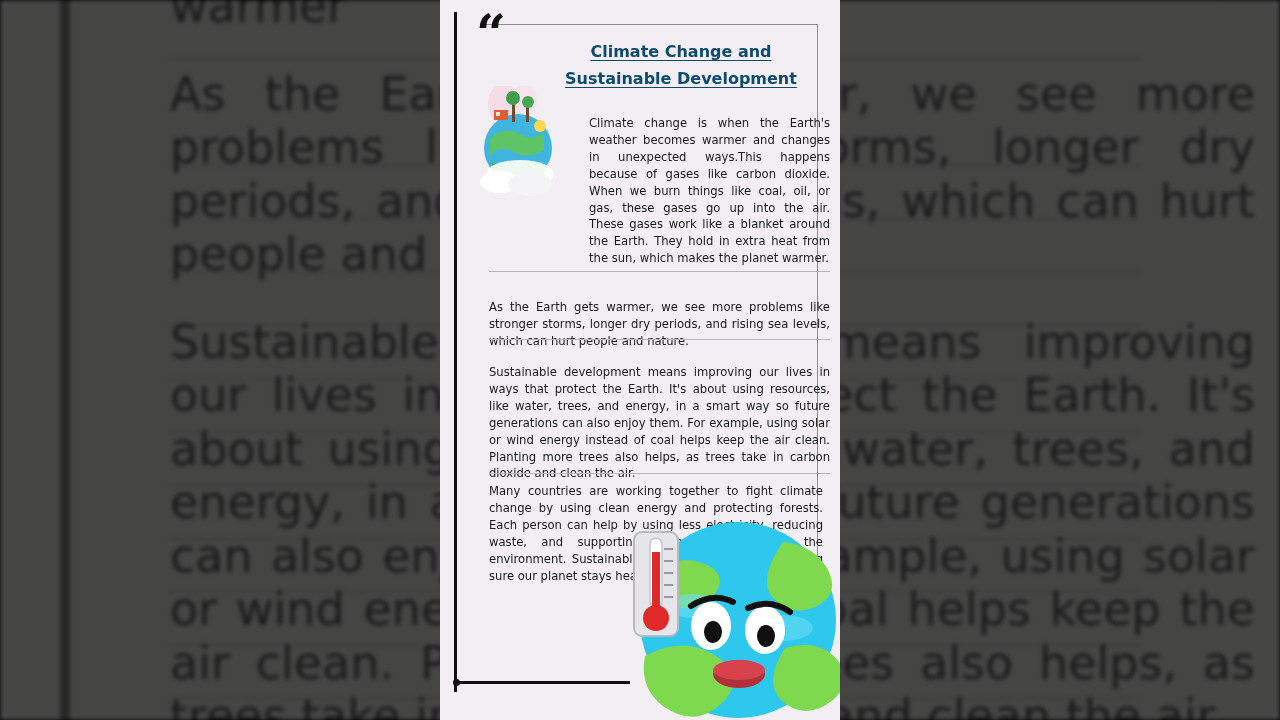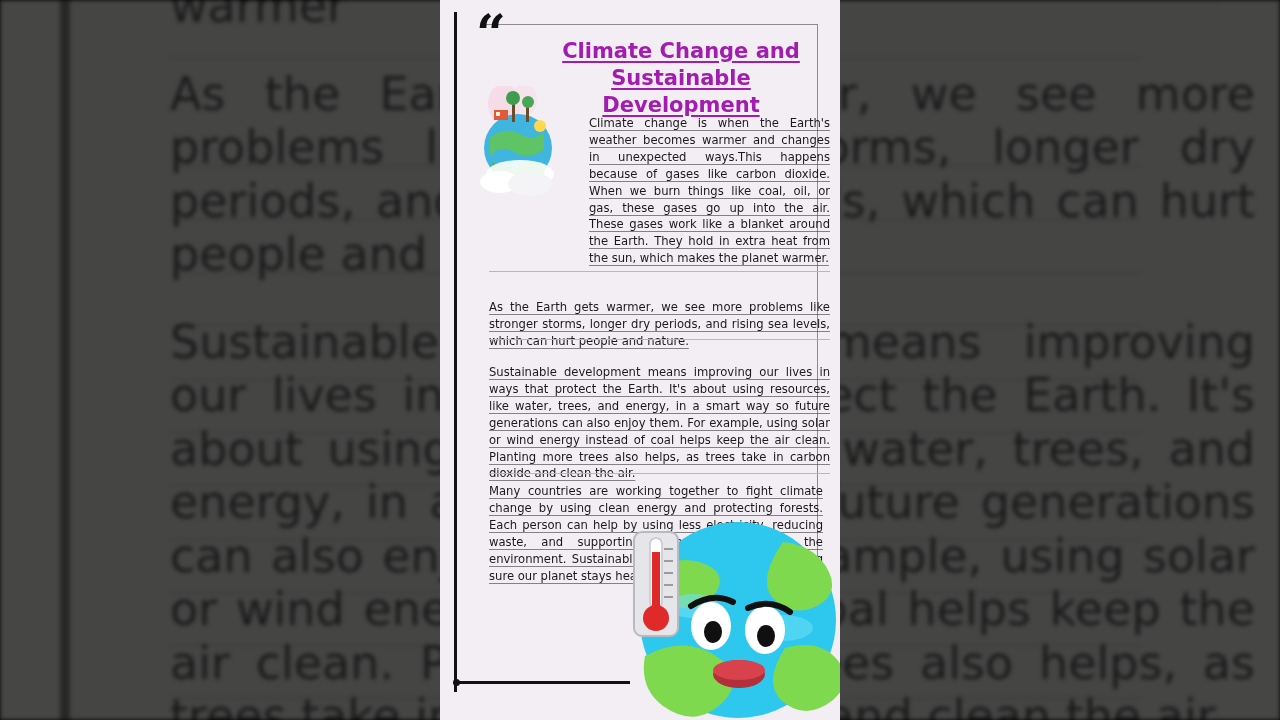--- a/index.html
+++ b/index.html
@@ -151,44 +151,43 @@
     font-weight: bold;
     letter-spacing: -2px;
   }
 
   .title {
     position: absolute;
     left: 104px;
     top: 30px;
     width: 246px;
     text-align: center;
-    color: #a21caf;
+    color: #0c4a6e;
     font-weight: bold;
-    font-size: 21px;
+    font-size: 16px;
     line-height: 27px;
     text-decoration: underline;
     text-underline-offset: 3px;
     font-family: "DejaVu Sans", sans-serif;
   }
 
   .doc-body {
     position: absolute;
     left: 26px;
     top: 95px;
     width: 350px;
   }
 
   .para {
     color: #1a1a1a;
     font-size: 11.6px;
     line-height: 16.9px;
     text-align: justify;
     font-family: "DejaVu Sans", sans-serif;
     margin: 0;
-    text-decoration: underline;
     text-decoration-color: rgba(70,70,70,.65);
     text-underline-offset: 2.6px;
     text-decoration-thickness: .7px;
   }
   .p1 {
     position: absolute;
     left: 109px;
     top: 12px;
     width: 241px;
   }

